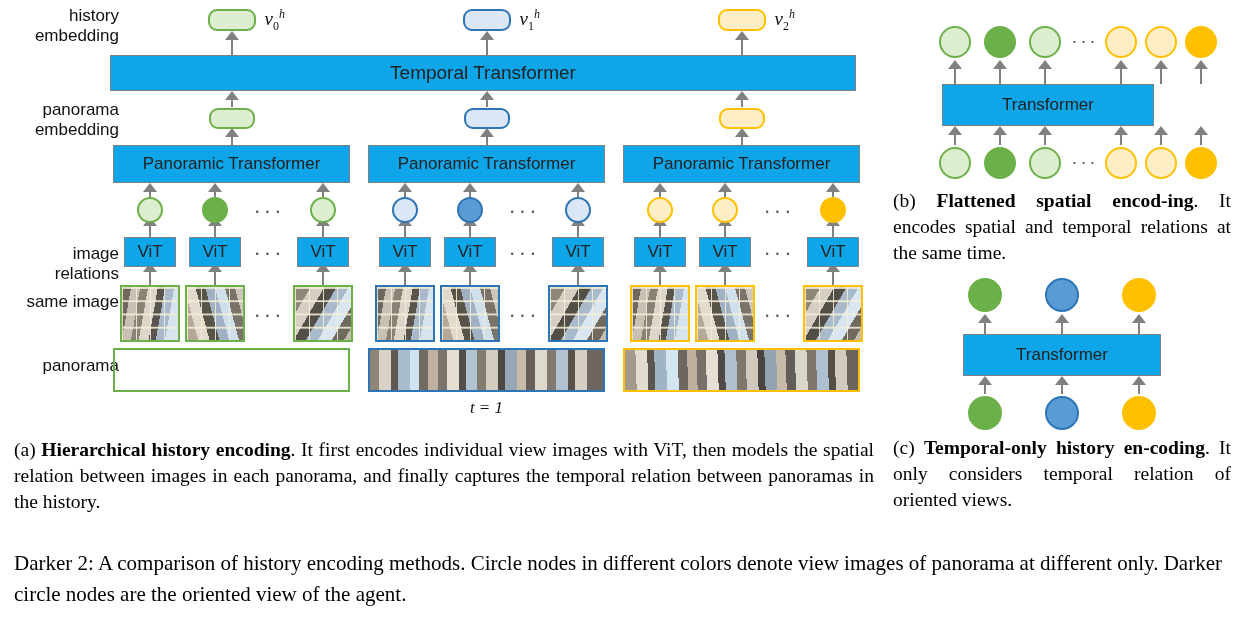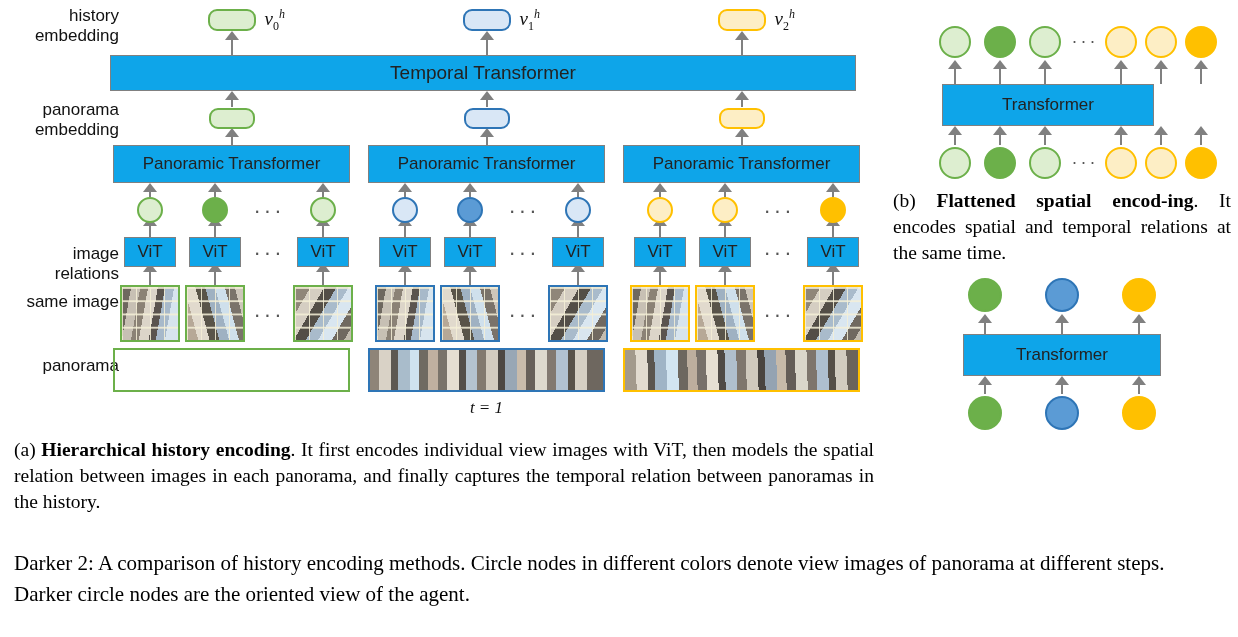--- a/index.html
+++ b/index.html
@@ -392,15 +392,16 @@
     <div class="circ" style="left:1122px;top:278px;width:34px;height:34px;background:#ffc000;border:2px solid #ffc000;"></div>
     <div class="circ" style="left:1122px;top:396px;width:34px;height:34px;background:#ffc000;border:2px solid #ffc000;"></div>
     <div class="arrow" style="left:1132px;top:314px;height:20px;">
       <div class="head"></div>
       <div class="stem" style="top: 8px; height: 12px;"></div>
     </div>
     <div class="arrow" style="left:1132px;top:376px;height:18px;">
       <div class="head"></div>
       <div class="stem" style="top: 8px; height: 10px;"></div>
     </div>
+    <div class="cap" style="left:893px;top:435px;width:338px;"><span>(c)</span> <b>Temporal-only history en-coding</b><span>. It only considers temporal relation of oriented views.</span></div>
     <div class="cap" style="left:14px;top:437px;width:860px;"><span>(a)</span> <b>Hierarchical history encoding</b><span>. It first encodes individual view images with ViT, then models the spatial relation between images in each panorama, and finally captures the temporal relation between panoramas in the history.</span></div>
-    <div class="figcap" style="left:14px;top:548px;width:1212px;"><span>Darker 2:</span> <span>A comparison of history encoding methods. Circle nodes in different colors denote view images of panorama at different steps. Darker circle nodes are the oriented view of the agent.</span></div>
+    <div class="figcap" style="left:14px;top:548px;width:1212px;"><span>Darker 2:</span> <span>A comparison of history encoding methods. Circle nodes in different colors denote view images of panorama at different only. Darker circle nodes are the oriented view of the agent.</span></div>
   </div>
 
 </body></html>

